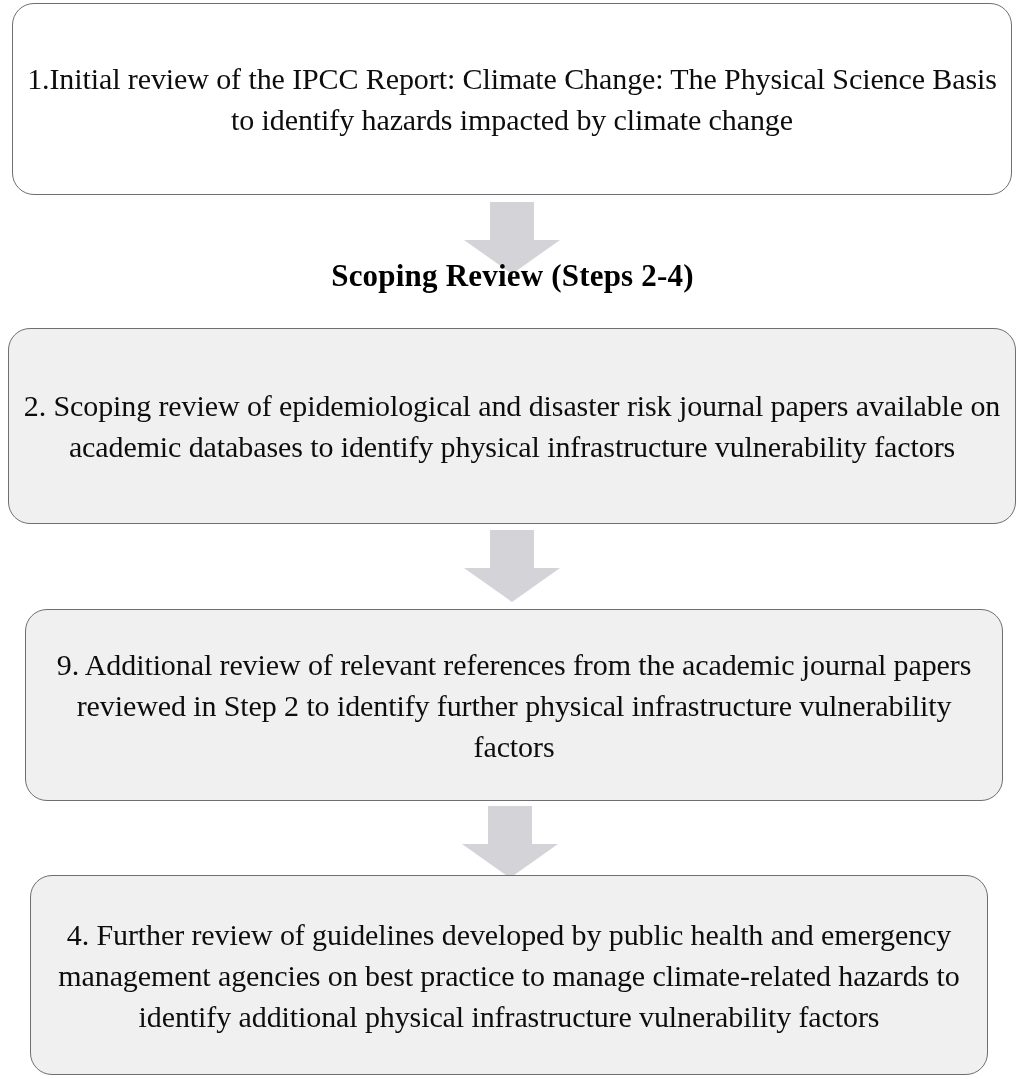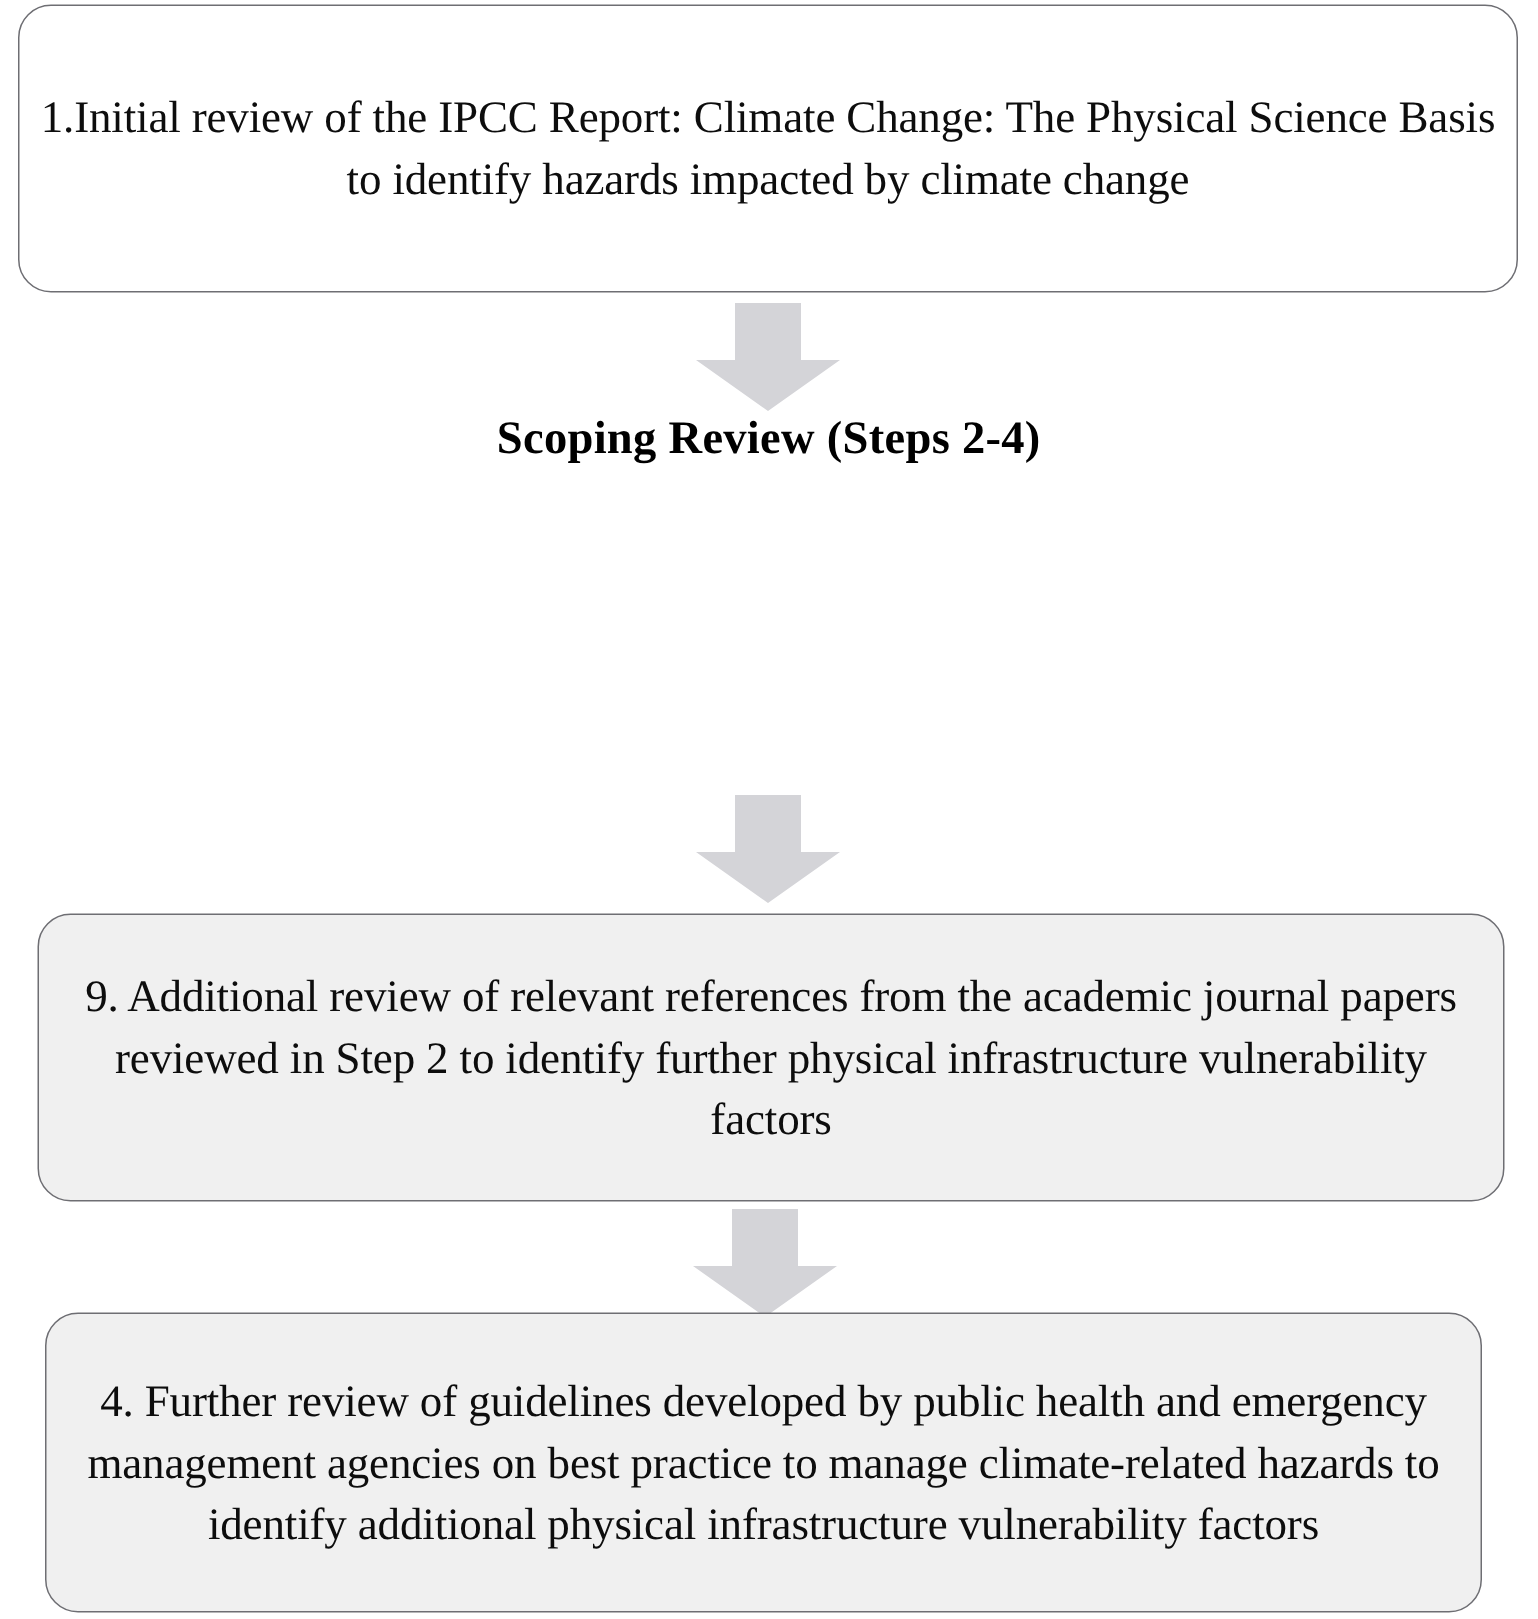--- a/index.html
+++ b/index.html
@@ -71,21 +71,21 @@
     left: 30px;
     top: 875px;
     width: 958px;
     height: 200px;
   }
 
   
   #section-heading {
     position: absolute;
     left: 0;
-    top: 272px;
+    top: 256px;
     width: 1025px;
     text-align: center;
     font-size: 31px;
     line-height: 40px;
     font-weight: bold;
     color: #000000;
     letter-spacing: 0.2px;
   }
 
   
@@ -110,20 +110,23 @@
   </div>
 
   <div class="arrow" id="arrow-1">
     <svg viewBox="0 0 96 72" xmlns="http://www.w3.org/2000/svg" aria-hidden="true">
       <polygon points="26,0 70,0 70,38 96,38 48,72 0,38 26,38" fill="#d4d4d8"></polygon>
     </svg>
   </div>
 
   <div id="section-heading">Scoping Review (Steps 2-4)</div>
 
+  <div class="node node--shaded" id="node-step-2">
+    <span class="node-text">2. Scoping review of epidemiological and disaster risk journal papers available on academic databases to identify physical infrastructure vulnerability factors</span>
+  </div>
 
   <div class="arrow" id="arrow-2">
     <svg viewBox="0 0 96 72" xmlns="http://www.w3.org/2000/svg" aria-hidden="true">
       <polygon points="26,0 70,0 70,38 96,38 48,72 0,38 26,38" fill="#d4d4d8"></polygon>
     </svg>
   </div>
 
   <div class="node node--shaded" id="node-step-3">
     <span class="node-text">9. Additional review of relevant references from the academic journal papers reviewed in Step 2 to identify further physical infrastructure vulnerability factors</span>
   </div>

